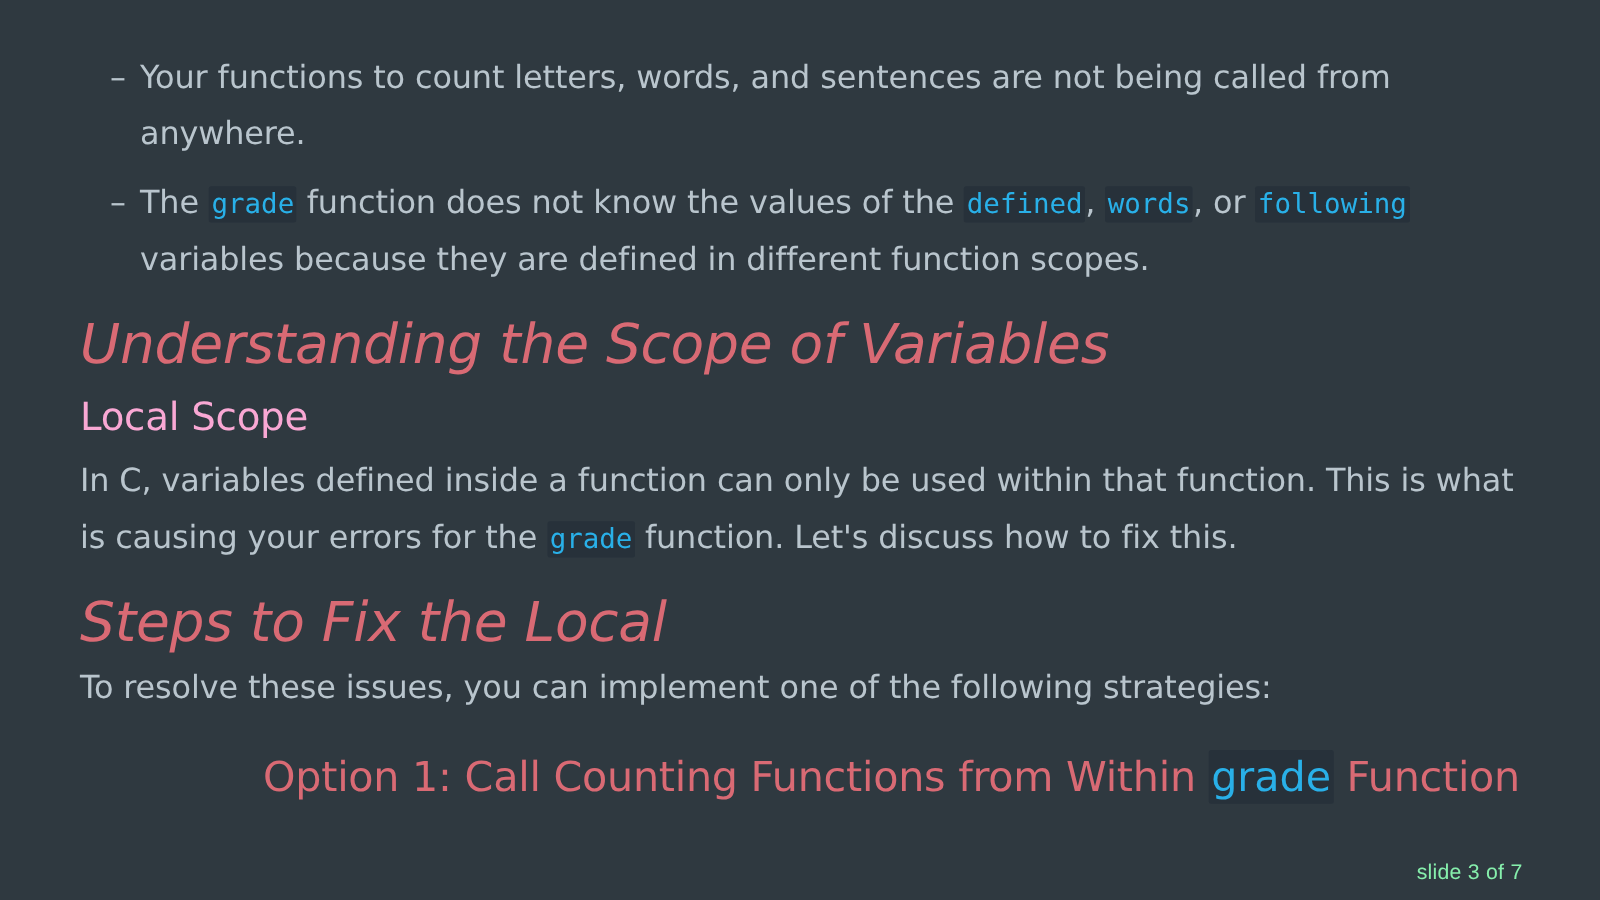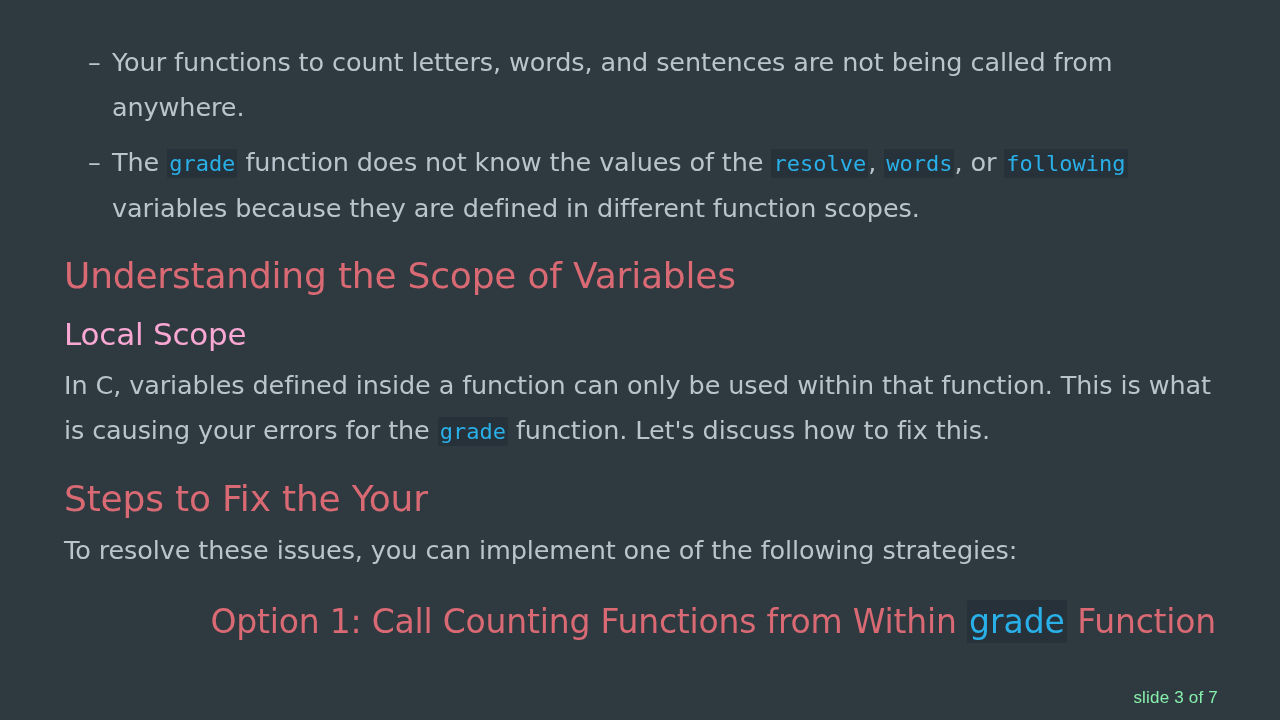--- a/index.html
+++ b/index.html
@@ -47,24 +47,25 @@
     position: absolute;
     left: 24px;
     top: 0;
     color: #b9c5cd;
   }
 
   h1.heading-main {
     color: #d96a74;
     font-family: "DejaVu Sans", sans-serif;
     font-weight: 400;
-    font-size: 36px;
+    font-size: 44px;
     line-height: 46px;
     letter-spacing: -0.2px;
     margin: 22px 0 6px 0;
+    font-style: italic;
   }
   h2.heading-sub {
     color: #f9a8d4;
     font-family: "DejaVu Sans", sans-serif;
     font-weight: 400;
     font-size: 31px;
     line-height: 42px;
     letter-spacing: -0.2px;
     margin: 14px 0 8px 0;
   }
@@ -118,32 +119,32 @@
 
   <ul class="bullet-list body-text">
 
     <li class="bullet-item">
       <span class="bullet-dash">–</span>
       <span>Your functions to count letters, words, and sentences are not being called from anywhere.</span>
     </li>
 
     <li class="bullet-item">
       <span class="bullet-dash">–</span>
-      <span>The </span><code class="code-span">grade</code><span> function does not know the values of the </span><code class="code-span">resolve</code><span>, </span><code class="code-span">words</code><span>, or </span><code class="code-span">following</code><span> variables because they are defined in different function scopes.</span>
+      <span>The </span><code class="code-span">grade</code><span> function does not know the values of the </span><code class="code-span">defined</code><span>, </span><code class="code-span">words</code><span>, or </span><code class="code-span">following</code><span> variables because they are defined in different function scopes.</span>
     </li>
 
   </ul>
 
   <h1 class="heading-main">Understanding the Scope of Variables</h1>
 
   <h2 class="heading-sub">Local Scope</h2>
 
   <p class="para body-text"><span>In C, variables defined inside a function can only be used within that function. This is what is causing your errors for the </span><code class="code-span">grade</code><span> function. Let's discuss how to fix this.</span></p>
 
-  <h1 class="heading-main">Steps to Fix the Your</h1>
+  <h1 class="heading-main">Steps to Fix the Local</h1>
 
   <p class="para body-text">To resolve these issues, you can implement one of the following strategies:</p>
 
   <h2 class="heading-option"><span>Option 1: Call Counting Functions from Within </span><code class="code-span">grade</code><span> Function</span></h2>
 
   <div class="footer">slide 3 of 7</div>
 
 </div>
 
 </body></html>

